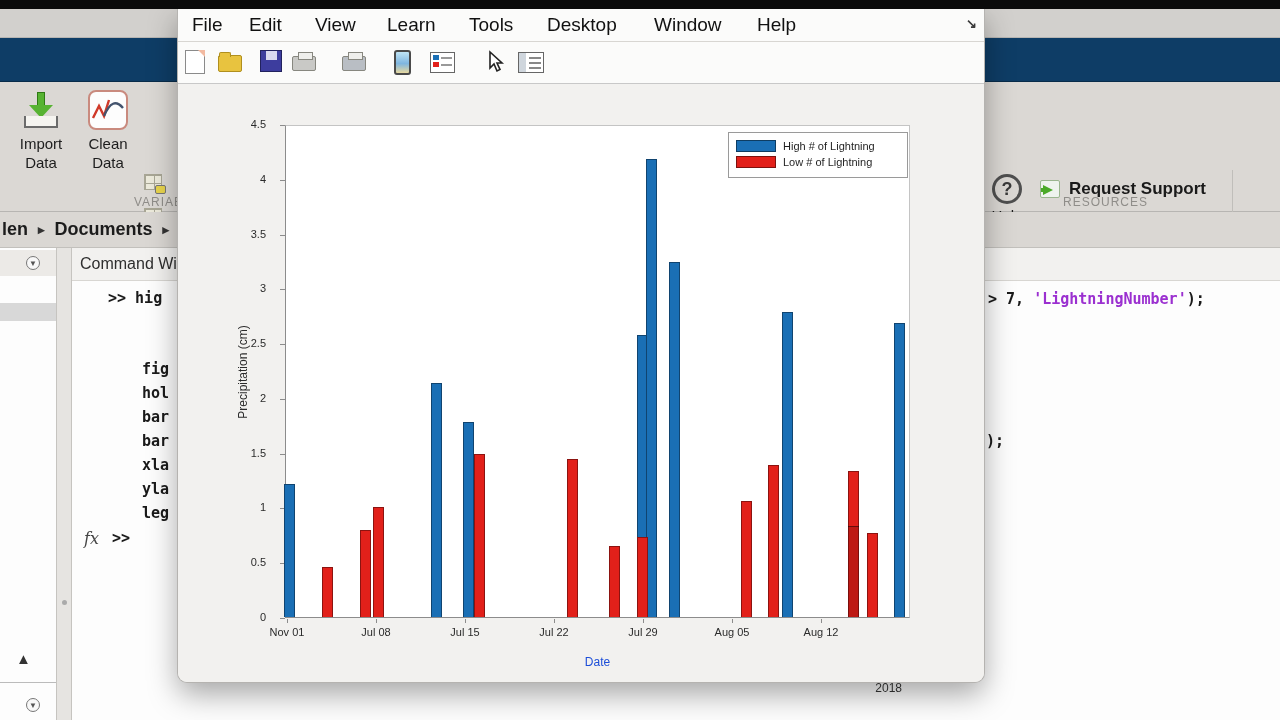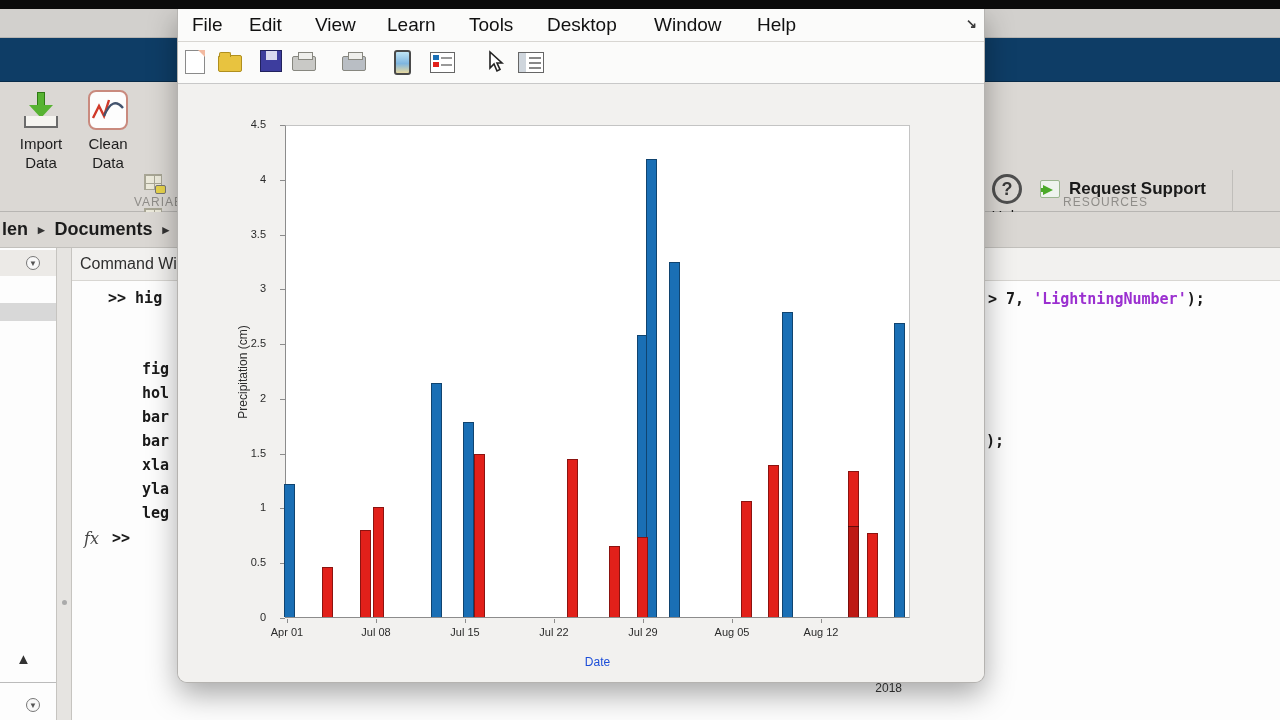--- a/index.html
+++ b/index.html
@@ -370,34 +370,44 @@
           <div class="ytick-label" style="left: 46px; top: 253.1px;">2.5</div>
           <div class="ytick-mark" style="left: 102px; top: 260.1px;"></div>
           <div class="ytick-label" style="left: 46px; top: 198.32px;">3</div>
           <div class="ytick-mark" style="left: 102px; top: 205.32px;"></div>
           <div class="ytick-label" style="left: 46px; top: 143.54px;">3.5</div>
           <div class="ytick-mark" style="left: 102px; top: 150.54px;"></div>
           <div class="ytick-label" style="left: 46px; top: 88.76px;">4</div>
           <div class="ytick-mark" style="left: 102px; top: 95.76px;"></div>
           <div class="ytick-label" style="left: 46px; top: 33.98px;">4.5</div>
           <div class="ytick-mark" style="left: 102px; top: 40.98px;"></div>
-          <div class="xtick-label" style="left: 81px; top: 542px;">Apr 01</div>
+          <div class="xtick-label" style="left: 81px; top: 542px;">Nov 01</div>
           <div class="xtick-mark" style="left: 109px; top: 535px;"></div>
           <div class="xtick-label" style="left: 169.998px; top: 542px;">Jul 08</div>
           <div class="xtick-mark" style="left: 197.998px; top: 535px;"></div>
           <div class="xtick-label" style="left: 258.996px; top: 542px;">Jul 15</div>
           <div class="xtick-mark" style="left: 286.996px; top: 535px;"></div>
           <div class="xtick-label" style="left: 347.994px; top: 542px;">Jul 22</div>
           <div class="xtick-mark" style="left: 375.994px; top: 535px;"></div>
           <div class="xtick-label" style="left: 436.992px; top: 542px;">Jul 29</div>
           <div class="xtick-mark" style="left: 464.992px; top: 535px;"></div>
           <div class="xtick-label" style="left: 525.99px; top: 542px;">Aug 05</div>
           <div class="xtick-mark" style="left: 553.99px; top: 535px;"></div>
           <div class="xtick-label" style="left: 614.988px; top: 542px;">Aug 12</div>
           <div class="xtick-mark" style="left: 642.988px; top: 535px;"></div>
         </div>
       <div class="xlabel">Date</div>
       <div class="year-label">2018</div>
+      <div class="legend">
+        <div class="legend-row">
+          <span class="legend-swatch" id="sw-high" style="background: rgb(26, 111, 181);"></span>
+          <span class="legend-text">High # of Lightning</span>
+        </div>
+        <div class="legend-row">
+          <span class="legend-swatch" id="sw-low" style="background: rgb(226, 32, 26);"></span>
+          <span class="legend-text">Low # of Lightning</span>
+        </div>
+      </div>
     </div>
   </div>
 
   <div class="abs top-black"></div>
 </div>
 
 </body></html>

